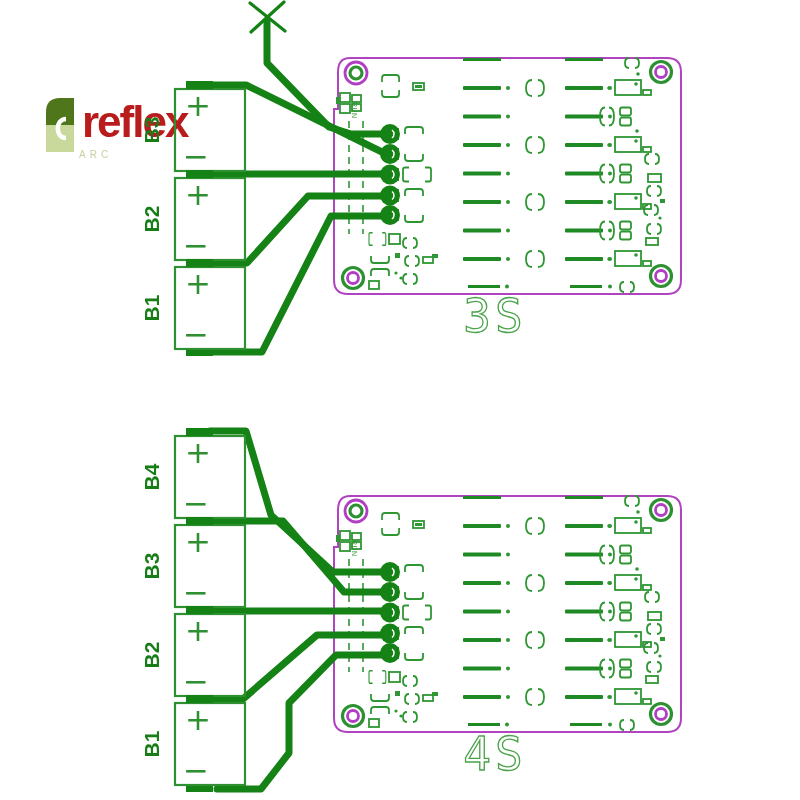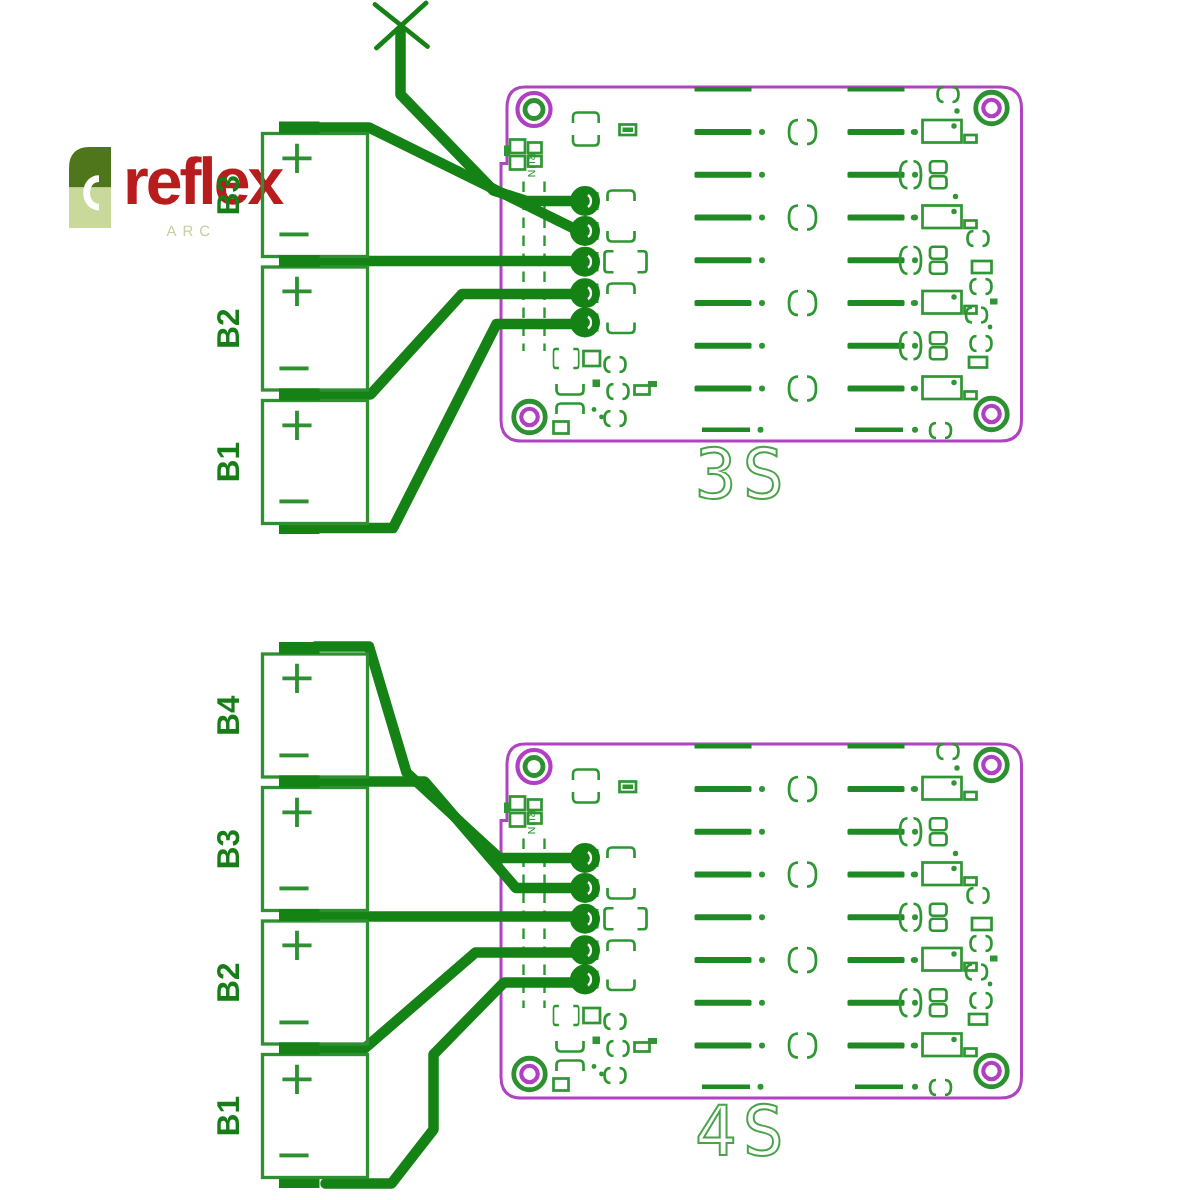--- a/index.html
+++ b/index.html
@@ -2,21 +2,21 @@
 <html><head>
 <meta charset="utf-8">
 <style>
   html,body{margin:0;padding:0;background:#fff;width:800px;height:800px;overflow:hidden;
     font-family:"Liberation Sans",sans-serif;}
   #stage{position:relative;width:800px;height:800px;background:#fff;}
   
   #logo{position:absolute;left:46px;top:96px;width:190px;height:70px;}
   #logo .brand{position:absolute;left:36px;top:4px;font:600 44px/44px "Liberation Sans",sans-serif;
     letter-spacing:-2px;color:#b91c1c;}
-  #logo .sub{position:absolute;left:65px;top:53px;font:400 10px "Liberation Sans",sans-serif;
+  #logo .sub{position:absolute;left:33px;top:53px;font:400 10px "Liberation Sans",sans-serif;
     letter-spacing:4px;color:#c9cf9e;}
   #logo svg{position:absolute;left:0;top:2px;}
   
   .cmp{stroke:#2e9632;stroke-width:1.8;fill:none;}
   .cmpf{fill:#2e9632;stroke:none;}
   .wire{stroke:#148214;stroke-width:7;fill:none;stroke-linejoin:round;stroke-linecap:round;}
   .xmark{stroke:#148214;stroke-width:3.2;fill:none;stroke-linecap:round;}
   .bout{fill:none;stroke:#2f9032;stroke-width:2.2;}
   .tabf{fill:#148214;stroke:none;}
   .outline{fill:none;stroke:#b044c0;stroke-width:2;}

